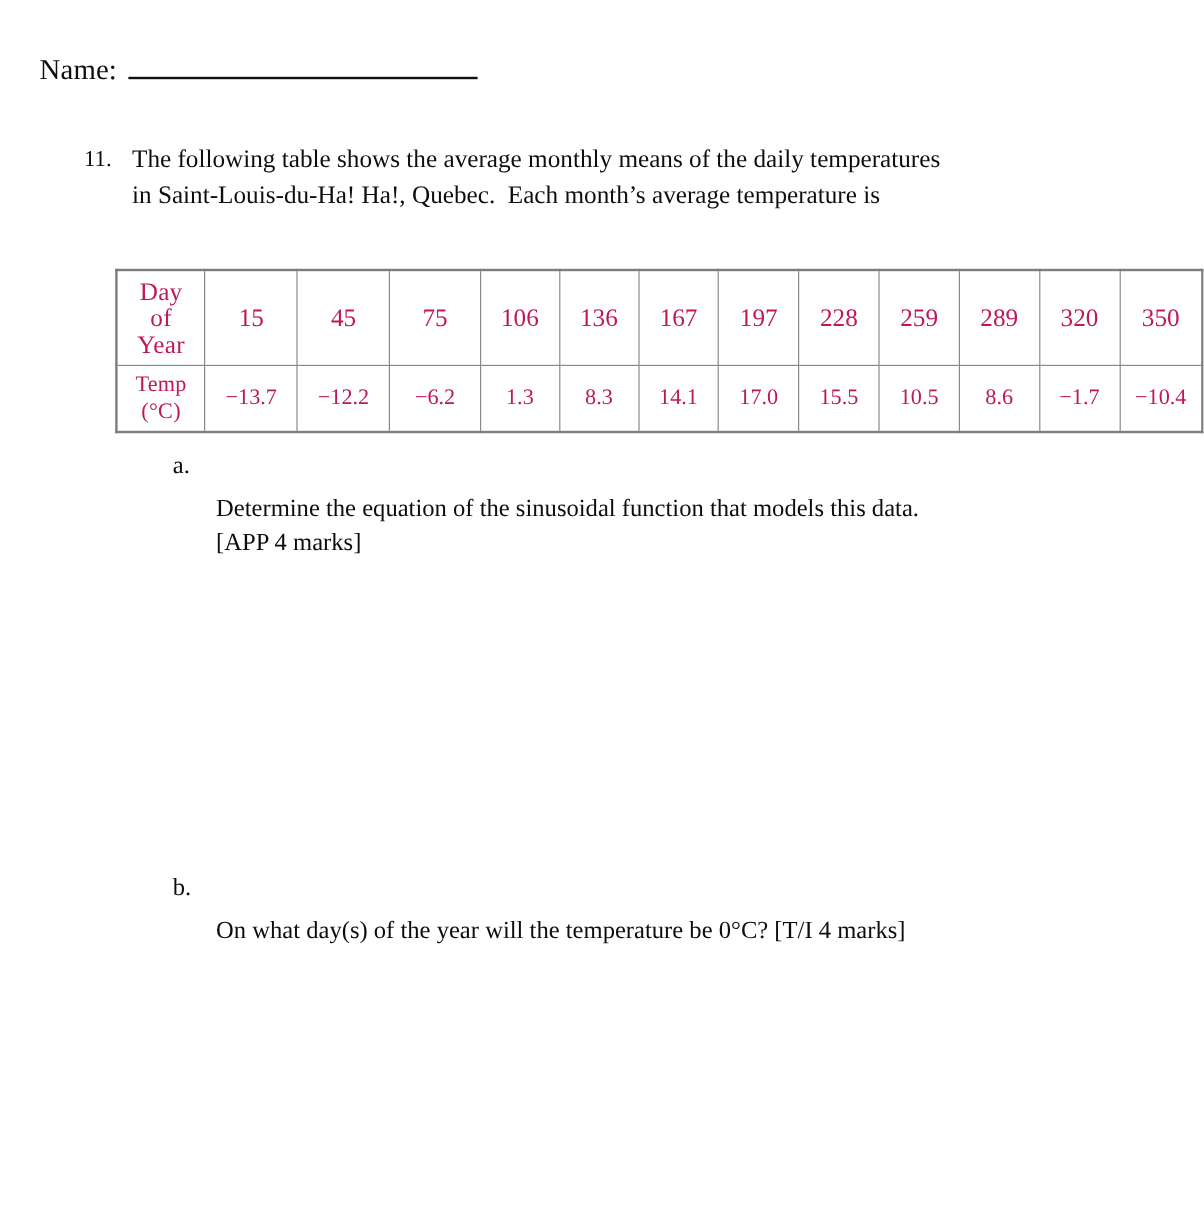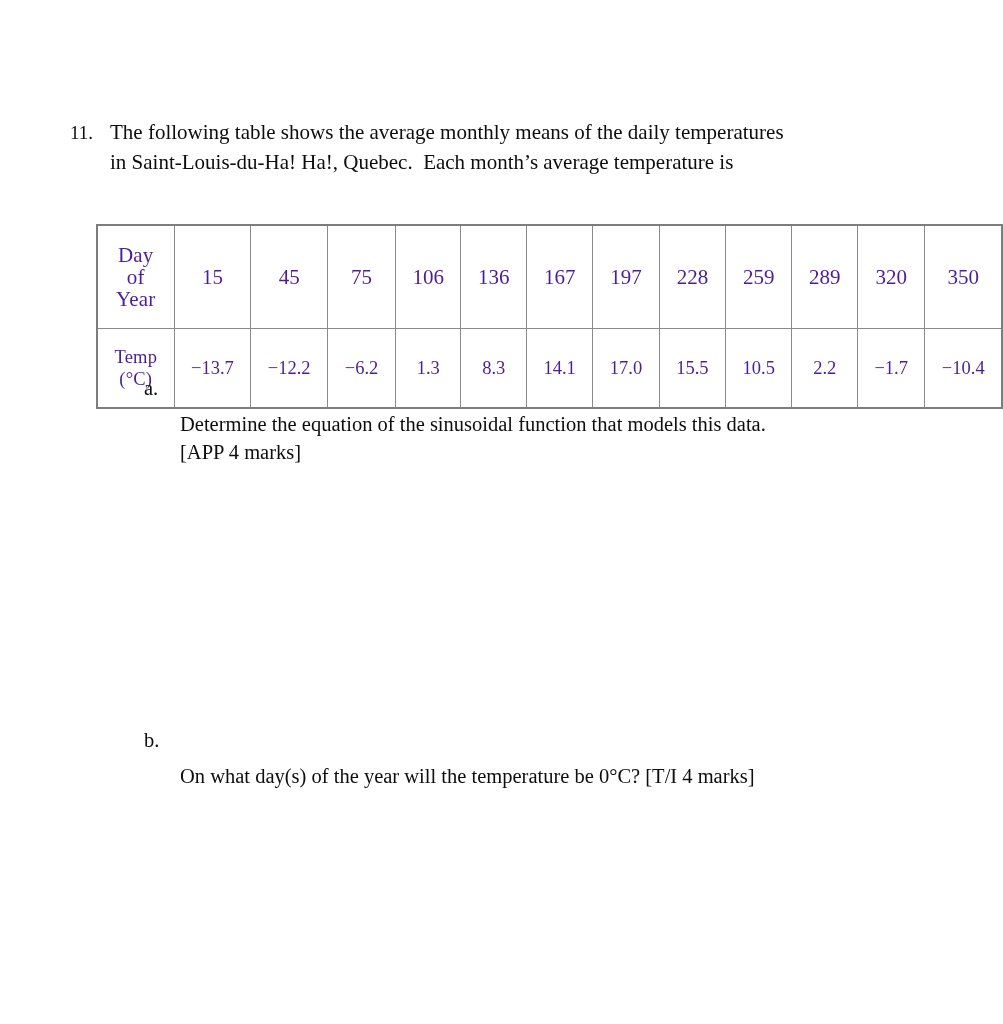--- a/index.html
+++ b/index.html
@@ -78,22 +78,22 @@
     border: 2px solid #7d7d7d;
     background: #fff;
     table-layout: fixed;
   }
   table.data-table td {
     border: 1px solid #8a8a8a;
     text-align: center;
     vertical-align: middle;
     font-size: 21px;
     line-height: 22px;
-    padding: 16px;
-    color: #4c1d95;
+    padding: 4px;
+    color: #be185d;
   }
   td.rowhead {
     width: 68px;
     font-size: 16.5px;
     line-height: 19px;
     padding: 3px 2px;
     letter-spacing: .2px;
   }
   tr.row-day td { height: 70px; }
   tr.row-temp td { height: 46px; }
@@ -118,20 +118,24 @@
   .subpart .body { width: 760px; margin-top: 36px; }
 
   #part-a { left: 144px; top: 374px; }
   #part-b { left: 144px; top: 726px; }
 </style>
 </head>
 <body>
 
 <div class="page">
 
+  <div class="name-row">
+    <span class="name-label">Name:</span>
+    <span class="name-blank"></span>
+  </div>
 
   <div class="question">
     <div class="q-num">11.</div>
     <div class="q-body">
       <div class="q-line">The following table shows the average monthly means of the daily temperatures</div>
       <div class="q-line">in Saint-Louis-du-Ha! Ha!, Quebec.  Each month’s average temperature is</div>
     </div>
   </div>
 
   <div class="table-wrap">
@@ -163,21 +167,21 @@
           </td>
           <td>−13.7</td>
           <td>−12.2</td>
           <td>−6.2</td>
           <td>1.3</td>
           <td>8.3</td>
           <td>14.1</td>
           <td>17.0</td>
           <td>15.5</td>
           <td>10.5</td>
-          <td>2.2</td>
+          <td>8.6</td>
           <td>−1.7</td>
           <td>−10.4</td>
         </tr>
       </tbody>
     </table>
   </div>
 
   <div class="subpart" id="part-a">
     <div class="marker">a.</div>
     <div class="body">

